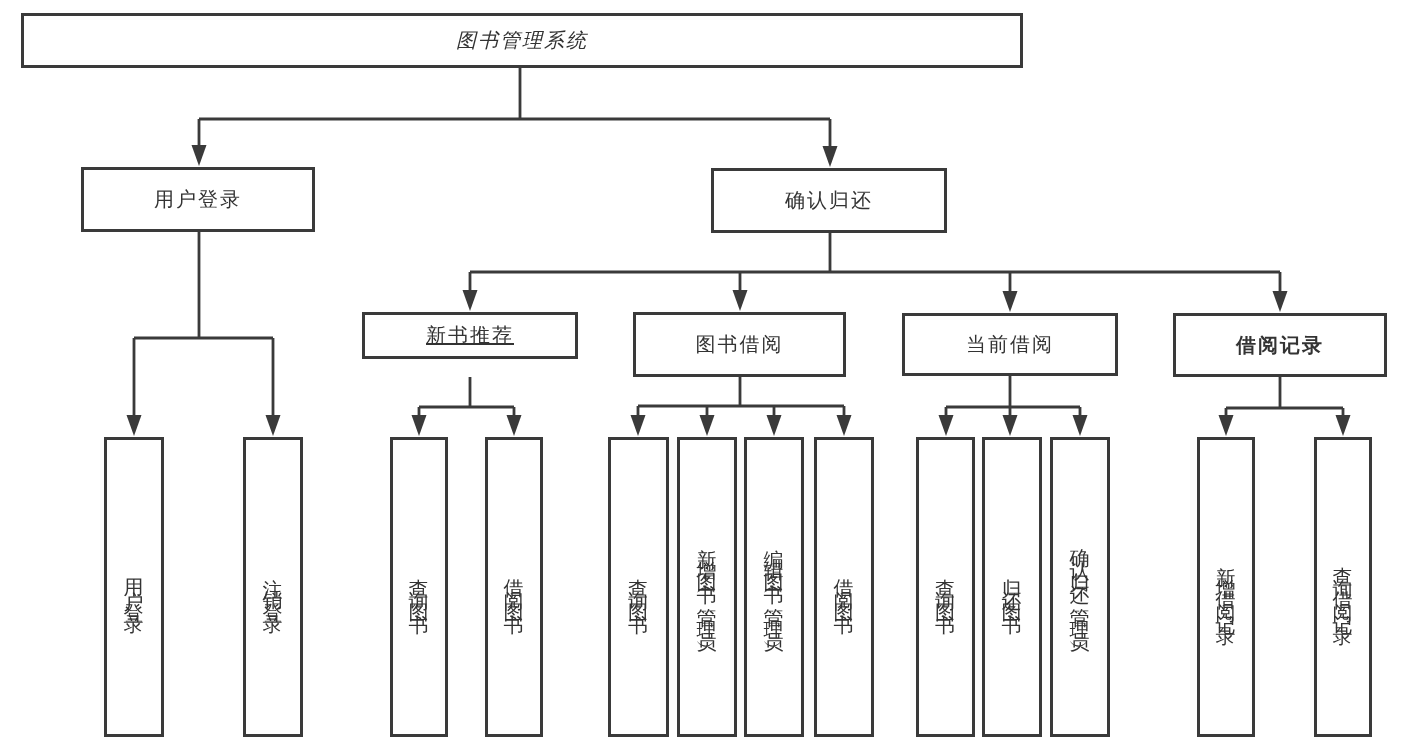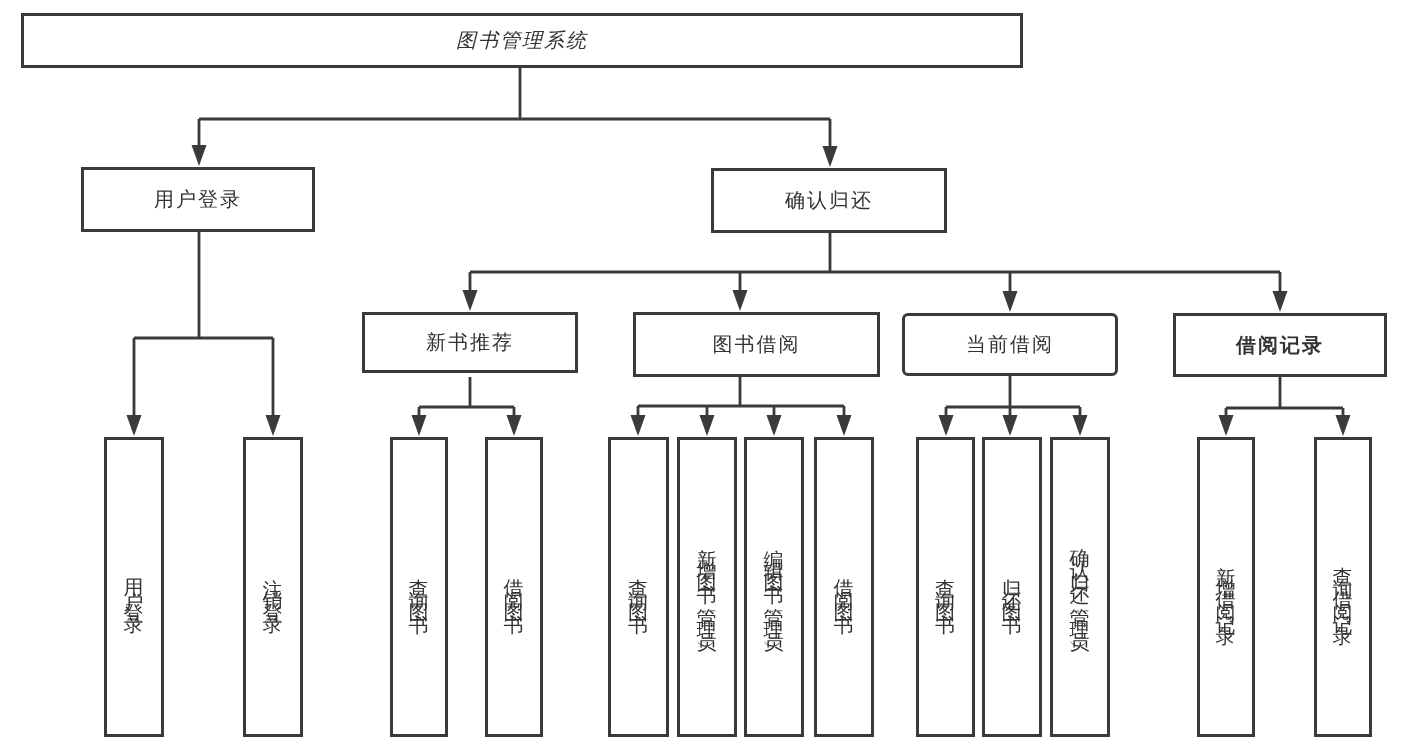--- a/index.html
+++ b/index.html
@@ -100,23 +100,23 @@
       <polygon points="1218.5,415 1233.5,415 1226,436"></polygon>
       <polygon points="1335.5,415 1350.5,415 1343,436"></polygon>
     </g>
   </svg>
 
   <div class="node" style="left:21px; top:13px; width:1002px; height:55px;font-style:italic;">图书管理系统</div>
 
   <div class="node" style="left:81px; top:167px; width:234px; height:65px;">用户登录</div>
   <div class="node" style="left:711px; top:168px; width:236px; height:65px;">确认归还</div>
 
-  <div class="node" style="left:362px; top:312px; width:216px; height:61px;">新书推荐</div>
-  <div class="node" style="left:633px; top:312px; width:247px; height:65px;">图书借阅</div>
-  <div class="node" style="left:902px; top:313px; width:216px; height:63px;border-radius:6px;">当前借阅</div>
+  <div class="node" style="left:362px; top:312px; width:216px; height:47px;text-decoration:underline;">新书推荐</div>
+  <div class="node" style="left:633px; top:312px; width:213px; height:65px;">图书借阅</div>
+  <div class="node" style="left:902px; top:313px; width:216px; height:63px;">当前借阅</div>
   <div class="node" style="left:1173px; top:313px; width:214px; height:64px;font-weight:bold;">借阅记录</div>
 
   <div class="leaf" style="left:104px; width:60px;">用户登录</div>
   <div class="leaf" style="left:243px; width:60px;">注销登录</div>
 
   <div class="leaf" style="left:390px; width:58px;">查询图书</div>
   <div class="leaf" style="left:485px; width:58px;">借阅图书</div>
 
   <div class="leaf" style="left:608px; width:61px;">查询图书</div>
   <div class="leaf" style="left:677px; width:60px;">新增图书（管理员）</div>

